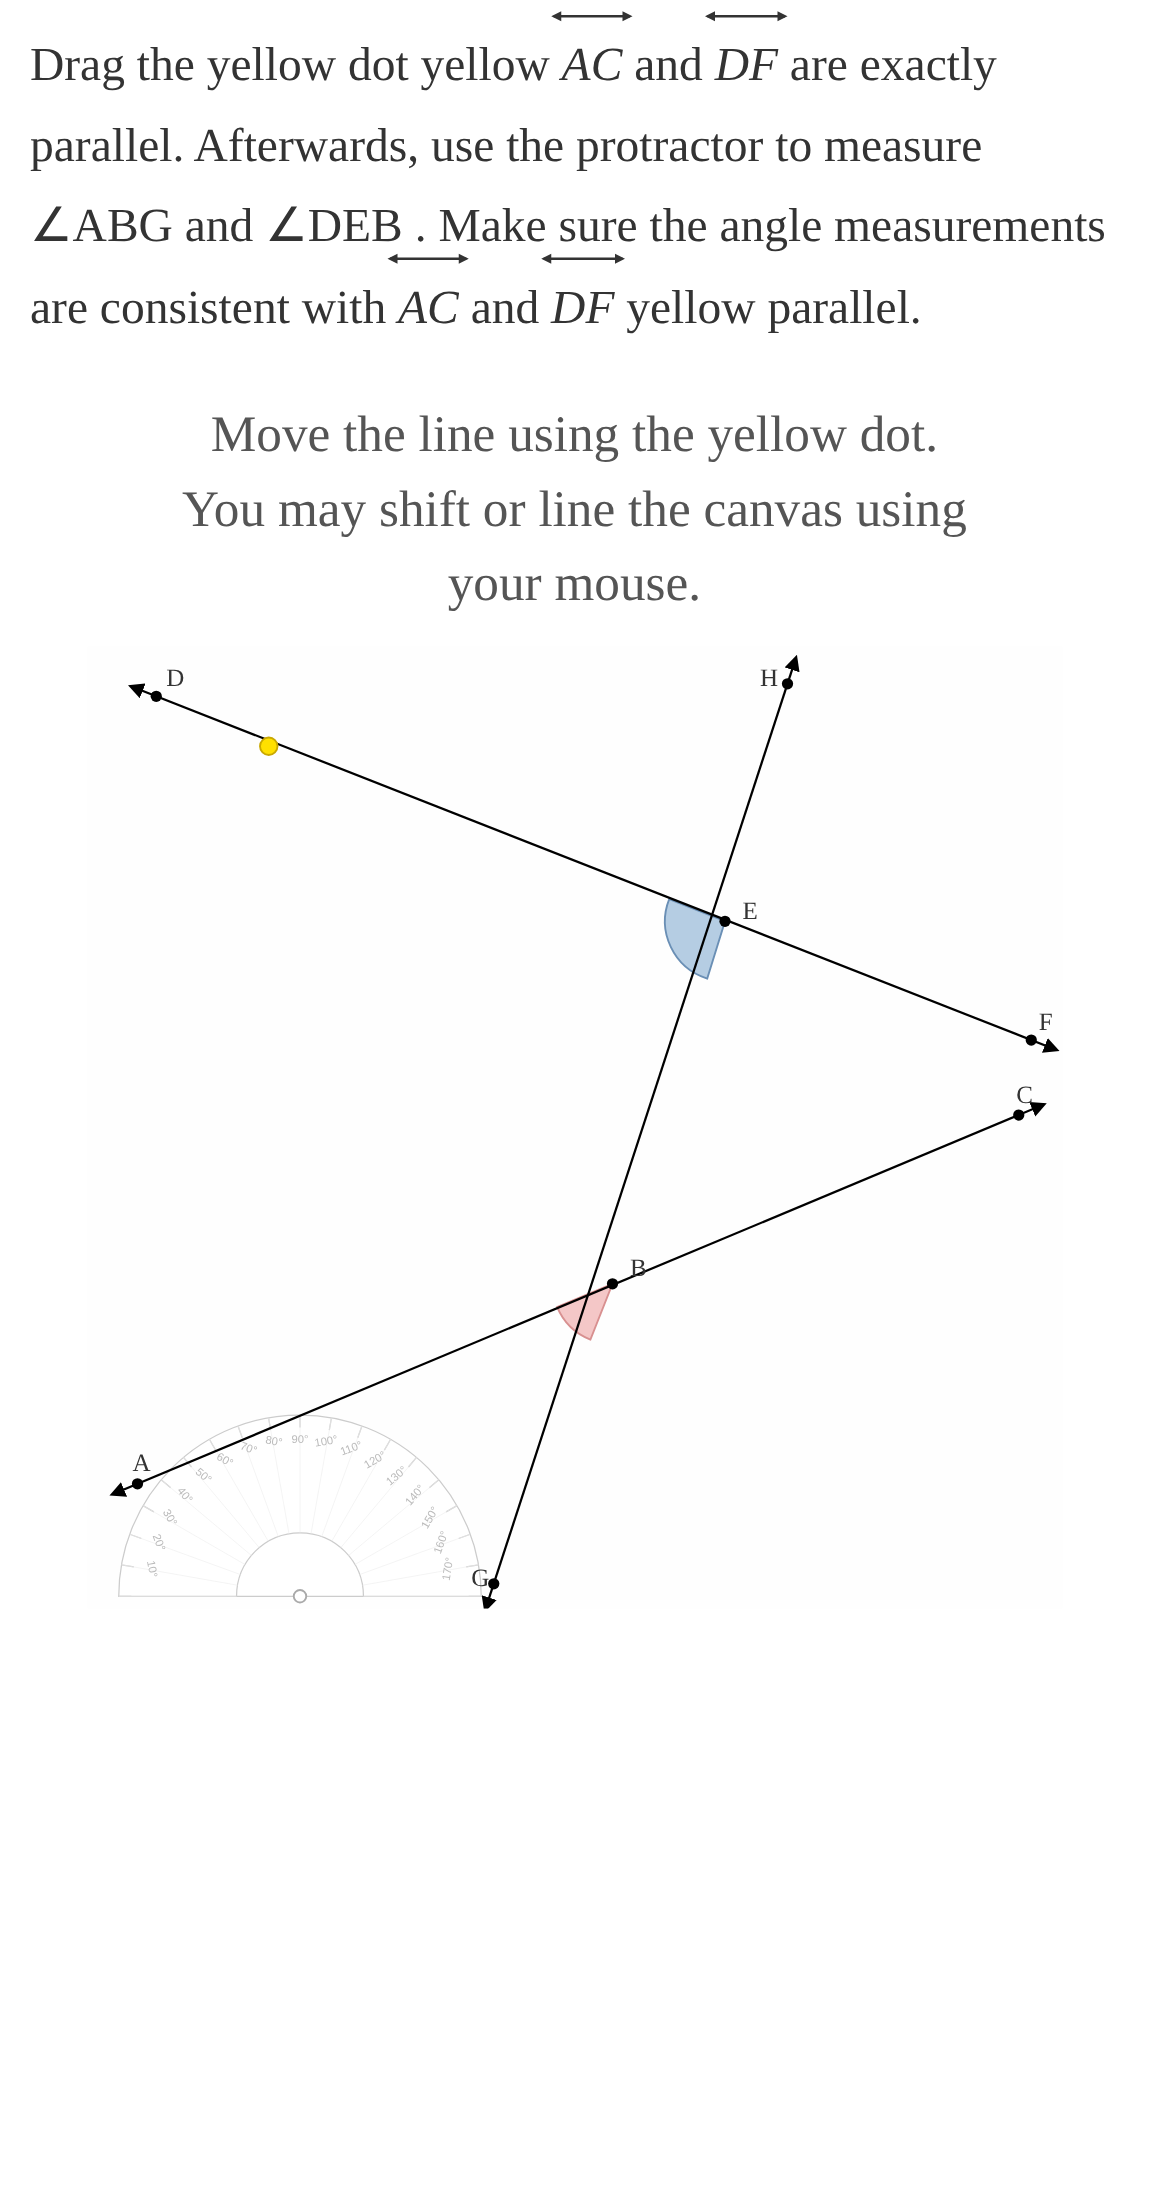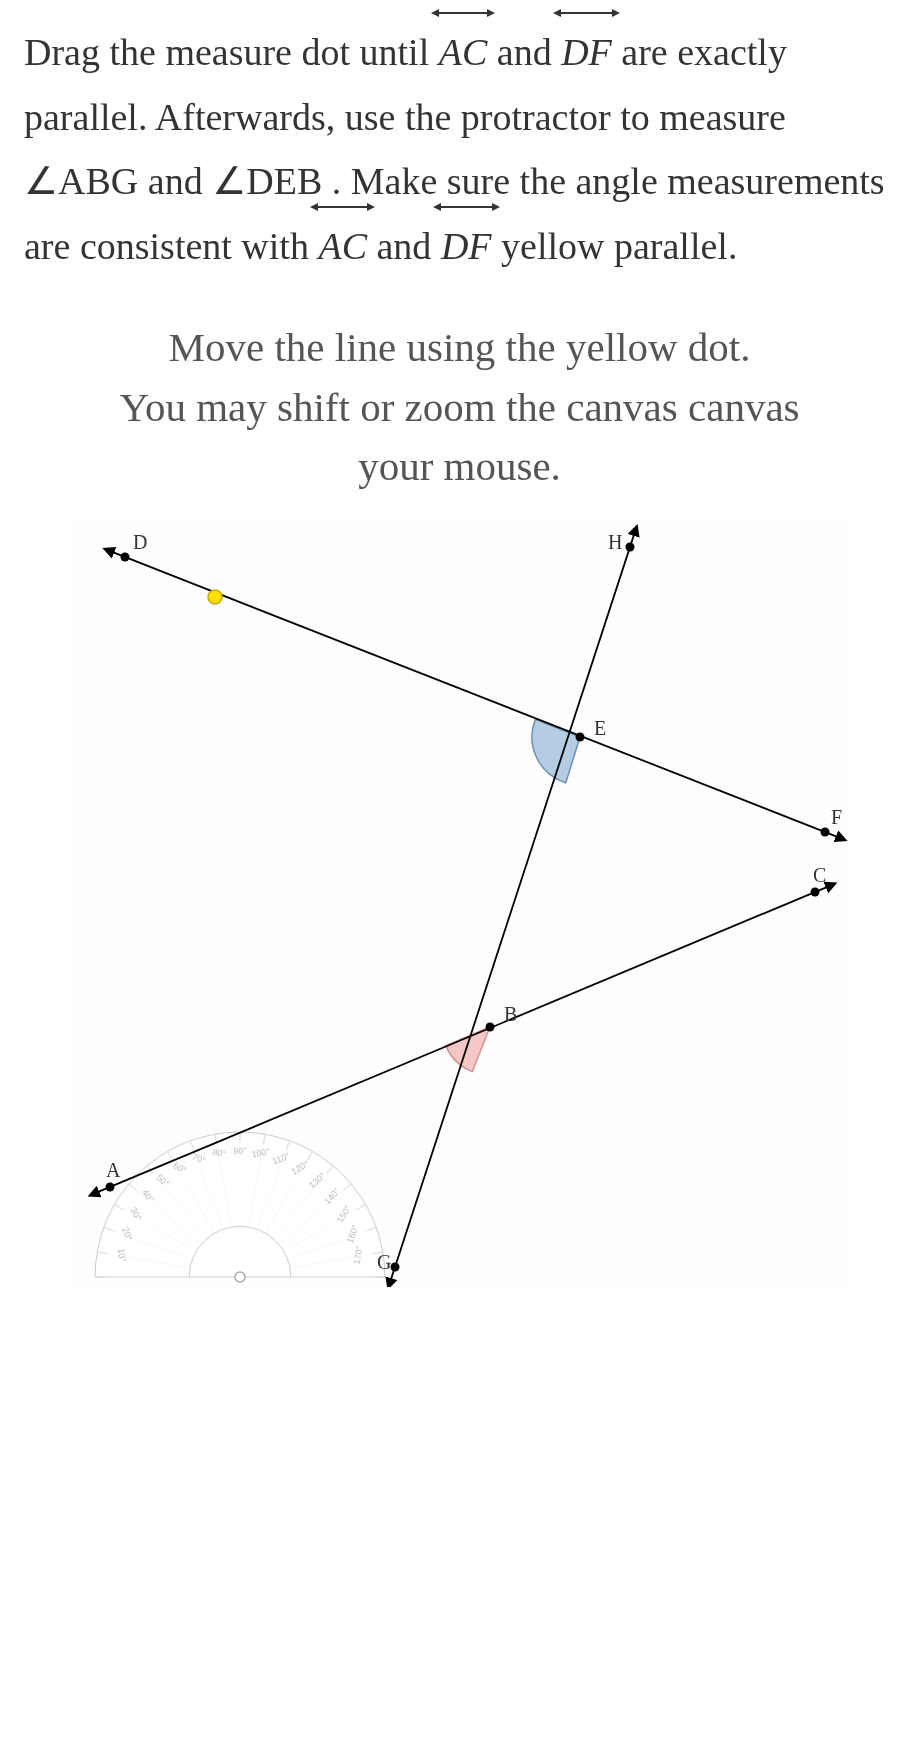--- a/index.html
+++ b/index.html
@@ -80,38 +80,38 @@
   .protractor-tick {
     font-family: Arial, sans-serif;
     font-size: 9px;
     fill: #bbb;
   }
 </style>
 </head>
 <body>
 
 <div class="question">
-  <span>Drag the measure dot until </span>
+  <span>Drag the yellow dot yellow </span>
   <span class="math overline"><span class="la"></span><span>AC</span></span>
   <span> and </span>
   <span class="math overline"><span class="la"></span><span>DF</span></span>
   <span> are exactly parallel. Afterwards, use the protractor to measure </span>
   <span class="math"><span class="angle">∠ABG</span></span>
   <span> and </span>
   <span class="math"><span class="angle">∠DEB</span></span>
   <span>. Make sure the angle measurements are consistent with </span>
   <span class="math overline"><span class="la"></span><span>AC</span></span>
   <span> and </span>
   <span class="math overline"><span class="la"></span><span>DF</span></span>
   <span> yellow parallel.</span>
 </div>
 
 <div class="instructions">
   <div>Move the line using the yellow dot.</div>
-  <div>You may shift or zoom the canvas canvas your mouse.</div>
+  <div>You may shift or line the canvas using your mouse.</div>
 </div>
 
 <div class="canvas-wrap">
   <svg id="geo-svg" width="780" height="770" viewBox="0 0 780 770">
     <defs>
       <marker id="arrow" viewBox="0 0 10 10" refX="5" refY="5" markerWidth="7" markerHeight="7" orient="auto-start-reverse">
         <path d="M 0 0 L 10 5 L 0 10 z" fill="#000"></path>
       </marker>
     </defs>
   <g>

